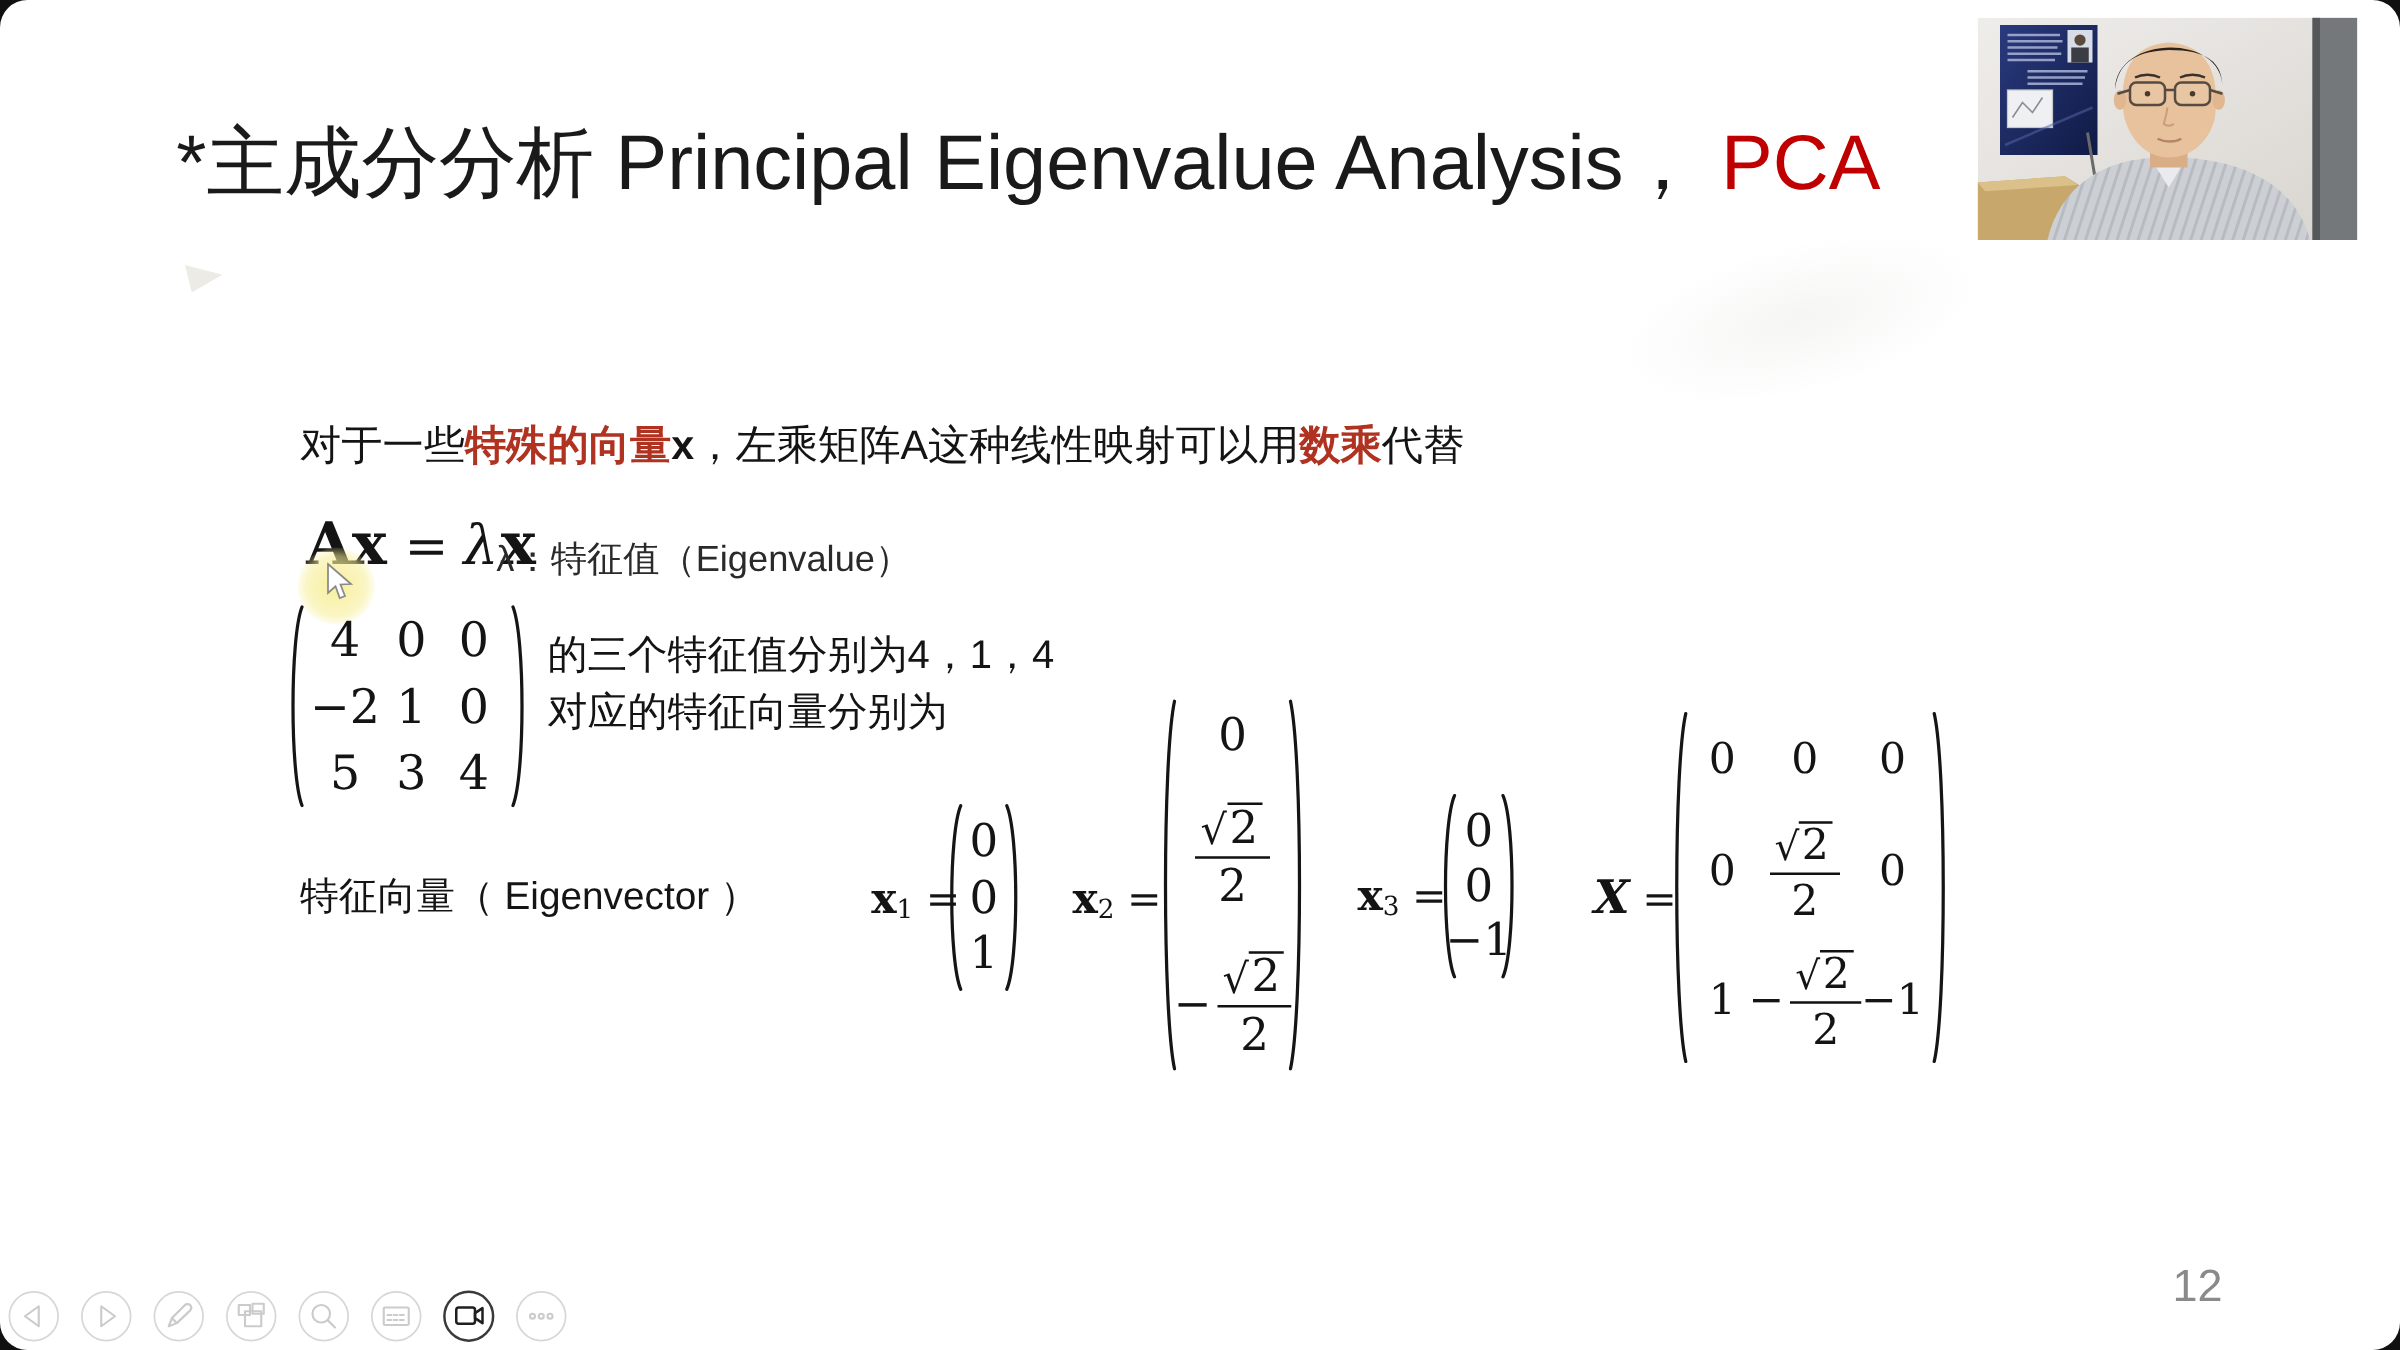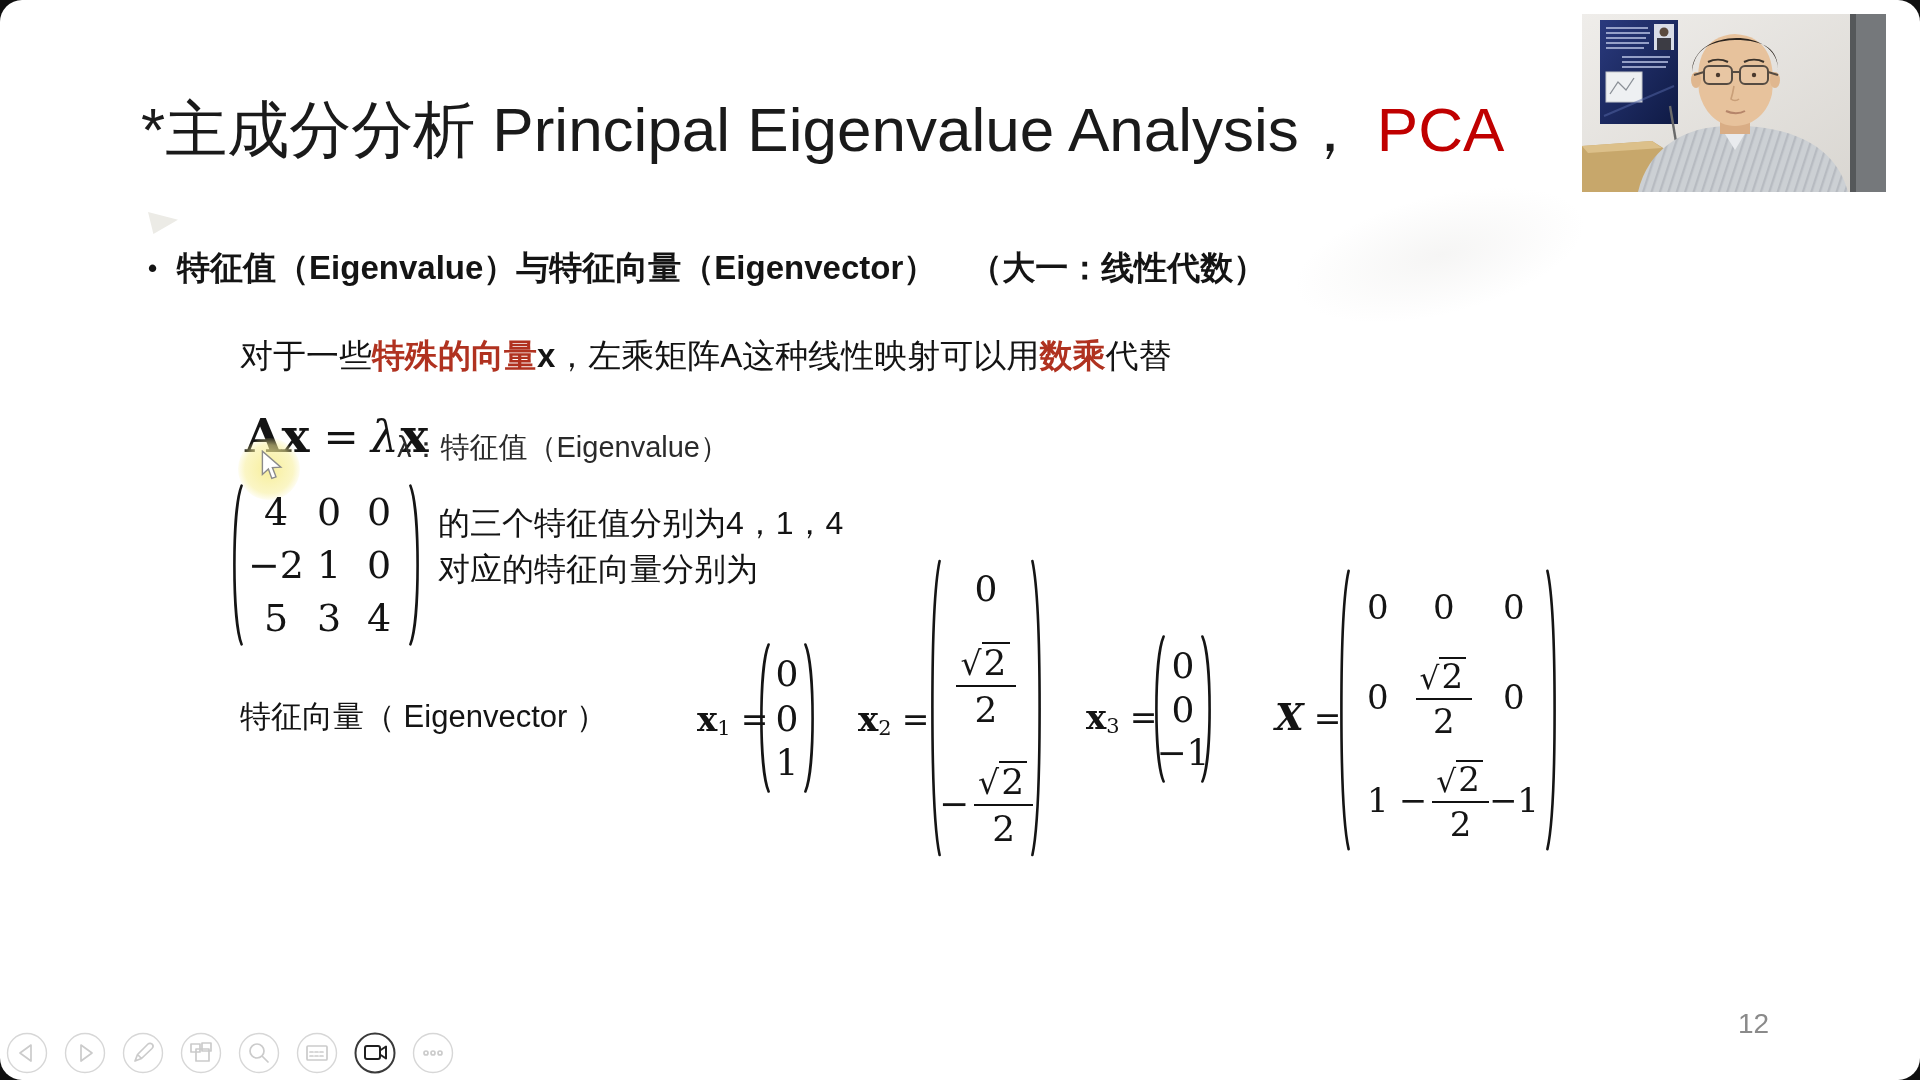--- a/index.html
+++ b/index.html
@@ -86,33 +86,32 @@
 
   
   #toolbar{position:absolute;left:6px;top:1032px;display:flex;gap:16px;z-index:4;}
   .tbtn{width:42px;height:42px;padding:0;border:none;background:transparent;cursor:pointer;}
   .tbtn svg{display:block;}
   .tbtn .ring{stroke:#d7d7d7;stroke-width:1.4;fill:#ffffff;}
   .tbtn .glyph{stroke:#cbcbcb;stroke-width:1.7;fill:none;stroke-linejoin:round;stroke-linecap:round;}
   .tbtn.active .ring{stroke:#3a3a3a;stroke-width:2;}
   .tbtn.active .glyph{stroke:#1f1f1f;stroke-width:2;}
 
-  #pagenum{position:absolute;left:1738px;top:1008px;font-size:28px;color:#8a8a8a;}
+  #pagenum{position:absolute;left:1738px;top:1008px;font-size:36px;color:#8a8a8a;}
 </style>
 </head>
 <body>
 
 <div class="slide">
 
   <div class="smudge s1"></div>
   <div class="smudge s2"></div>
 
   <h1 id="title"><span>*主成分分析 Principal Eigenvalue Analysis，</span><span id="title-red" style="color:#c00000">PCA</span></h1>
 
-  <div id="bullet"><span class="bmark">•</span><span>特征值（Eigenvalue）与特征向量（Eigenvector）　（大一：线性代数）</span></div>
 
   <div id="equation"><span class="eqb">A</span><span class="eqb">x</span><span class="eqs">=</span><span class="eql">λ</span><span class="eqb">x</span></div>
 
   <div id="intro"><span>对于一些</span><span class="red" style="color: rgb(176, 50, 32);">特殊的向量</span><span class="bold">x</span><span>，左乘矩阵A这种线性映射可以用</span><span class="red" style="color: rgb(176, 50, 32);">数乘</span><span>代替</span></div>
 
   <div id="eqnote">λ：特征值（Eigenvalue）</div>
 
   <div class="glow"></div>
   <svg id="cursor" width="28" height="32" viewBox="0 0 14 16">
     <path d="M1.2 0.6 L1.2 12.2 L4.2 9.5 L5.9 14.2 L8 13.4 L6.2 8.8 L10.4 8.6 Z" fill="#ffffff" stroke="#8a8a8a" stroke-width="0.7"></path>

